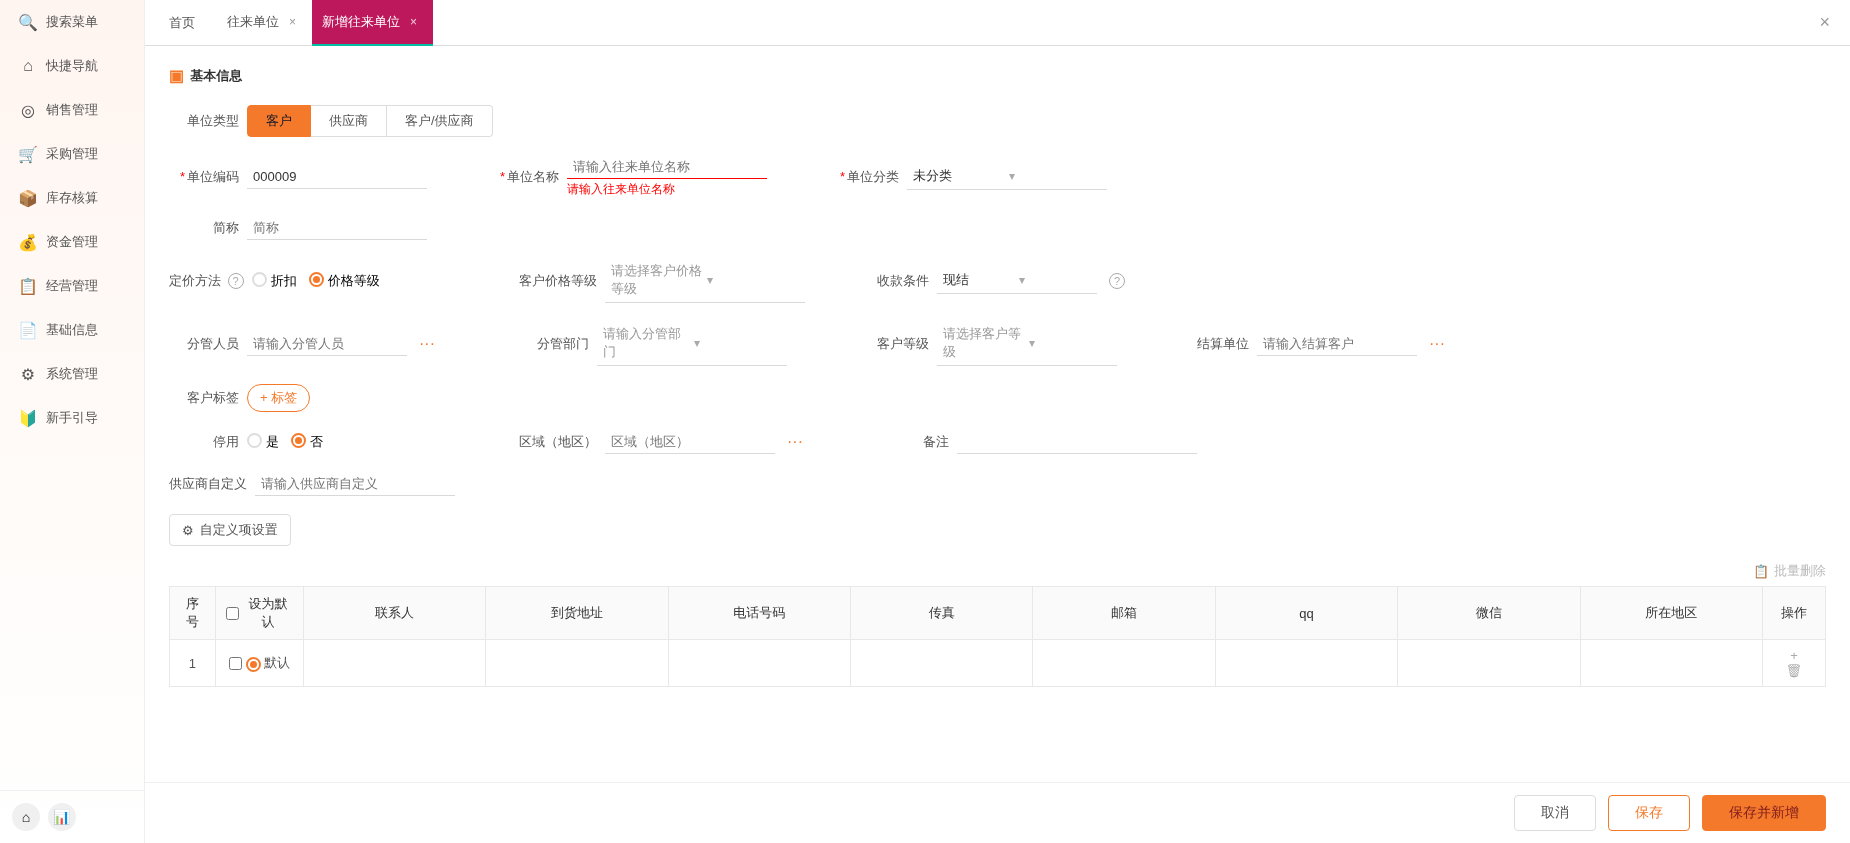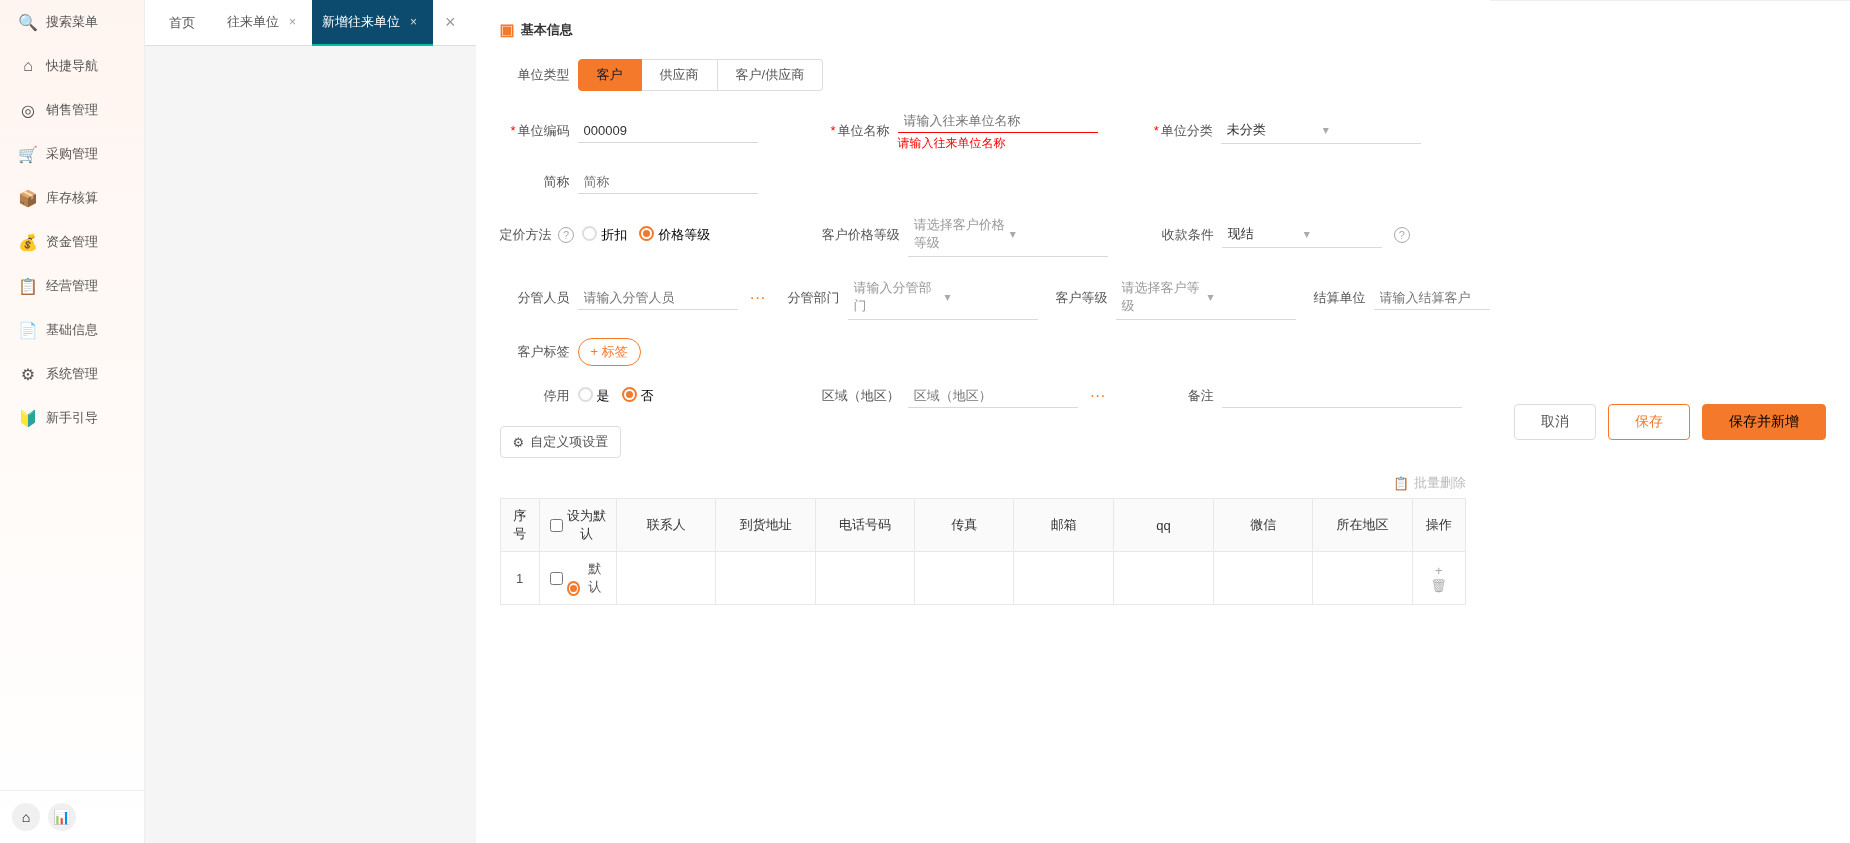--- a/index.html
+++ b/index.html
@@ -39,21 +39,21 @@
       border-radius: 50%;
       display: flex; align-items: center; justify-content: center;
       cursor: pointer;
       font-size: 14px;
     }
 
     
     .main {
       flex: 1;
       display: flex;
-      flex-direction: row;
+      flex-direction: column;
       overflow: hidden;
     }
 
     
     .tab-bar {
       display: flex;
       align-items: center;
       background: #fff;
       border-bottom: 1px solid #ddd;
       height: 46px;
@@ -65,21 +65,21 @@
       align-items: center;
       gap: 6px;
       padding: 0 16px;
       height: 46px;
       cursor: pointer;
       font-size: 13px;
       color: #555;
       border-bottom: 2px solid transparent;
     }
     .tab.active {
-      background: #0c4a6e;
+      background: #be185d;
       color: #fff;
       border-bottom: 2px solid #00bfa5;
       padding-left: 10px;
     }
     .tab.home { color: #555; border-bottom: none; }
     .tab-close {
       font-size: 12px;
       color: rgba(255,255,255,0.8);
       cursor: pointer;
       margin-left: 4px;
@@ -278,21 +278,21 @@
     }
     .btn {
       padding: 8px 26px;
       border-radius: 4px;
       cursor: pointer;
       font-size: 14px;
       border: 1px solid transparent;
     }
     .btn-cancel { background: #fff; border-color: #ddd; color: #555; }
     .btn-save { background: #fff; border-color: #f5792a; color: #f5792a; }
-    .btn-save-new { background: #f5792a; color: #000000; border-color: #f5792a; }
+    .btn-save-new { background: #f5792a; color: #7f1d1d; border-color: #f5792a; }
 
     
     .content::-webkit-scrollbar { width: 6px; }
     .content::-webkit-scrollbar-thumb { background: #ddd; border-radius: 3px; }
   </style>
 </head>
 <body>
 
 <div class="sidebar">
   <div class="sidebar-item">
@@ -492,20 +492,26 @@
         <span class="form-label">区域（地区）</span>
         <input type="text" class="form-input" placeholder="区域（地区）" style="width: 170px;">
         <span class="more-btn">···</span>
       </div>
       <div class="form-field" style="flex:1;">
         <span class="form-label">备注</span>
         <input type="text" class="form-input" style="width: 240px;">
       </div>
     </div>
 
+    <div class="form-row">
+      <div class="form-field" style="flex:1; max-width:400px;">
+        <span class="form-label">供应商自定义</span>
+        <input type="text" class="form-input" placeholder="请输入供应商自定义" style="width: 200px;">
+      </div>
+    </div>
 
     <div style="margin-bottom: 16px;">
       <button class="custom-settings-btn">
         <span>⚙</span>
         <span>自定义项设置</span>
       </button>
     </div>
 
     <div class="table-wrap">
       <div class="table-header">

